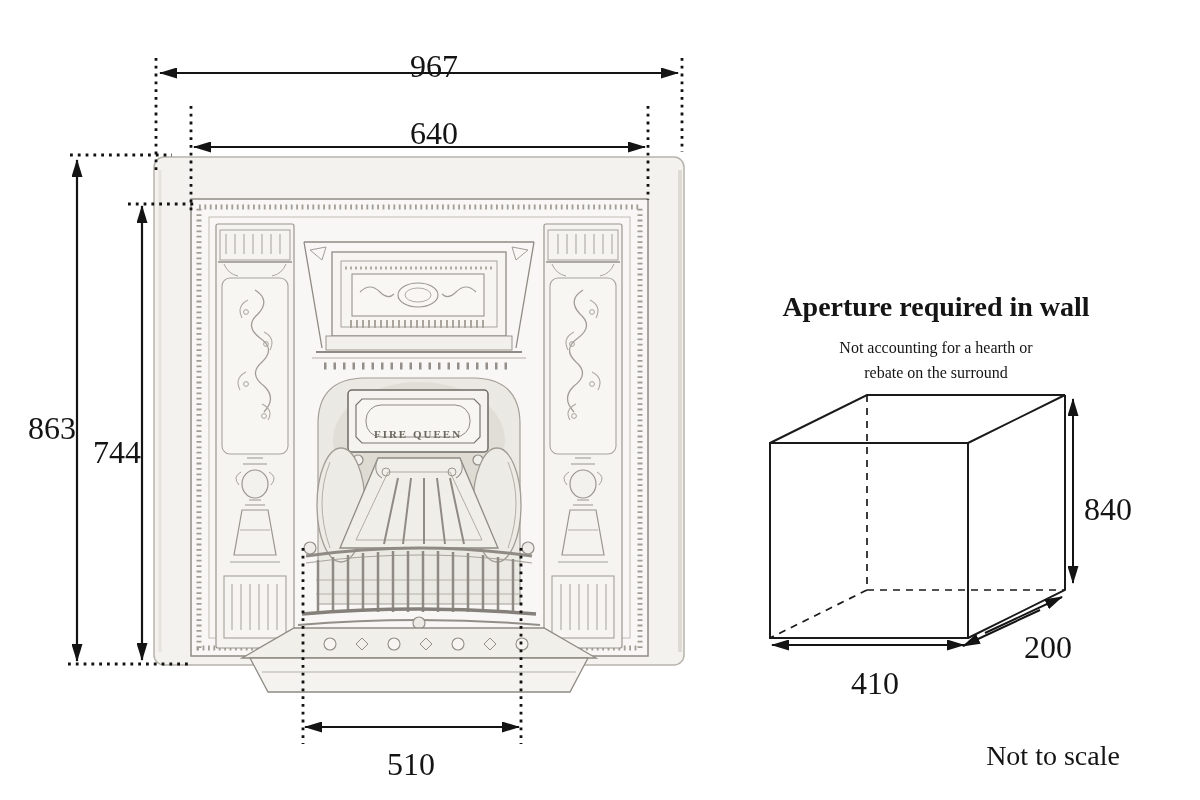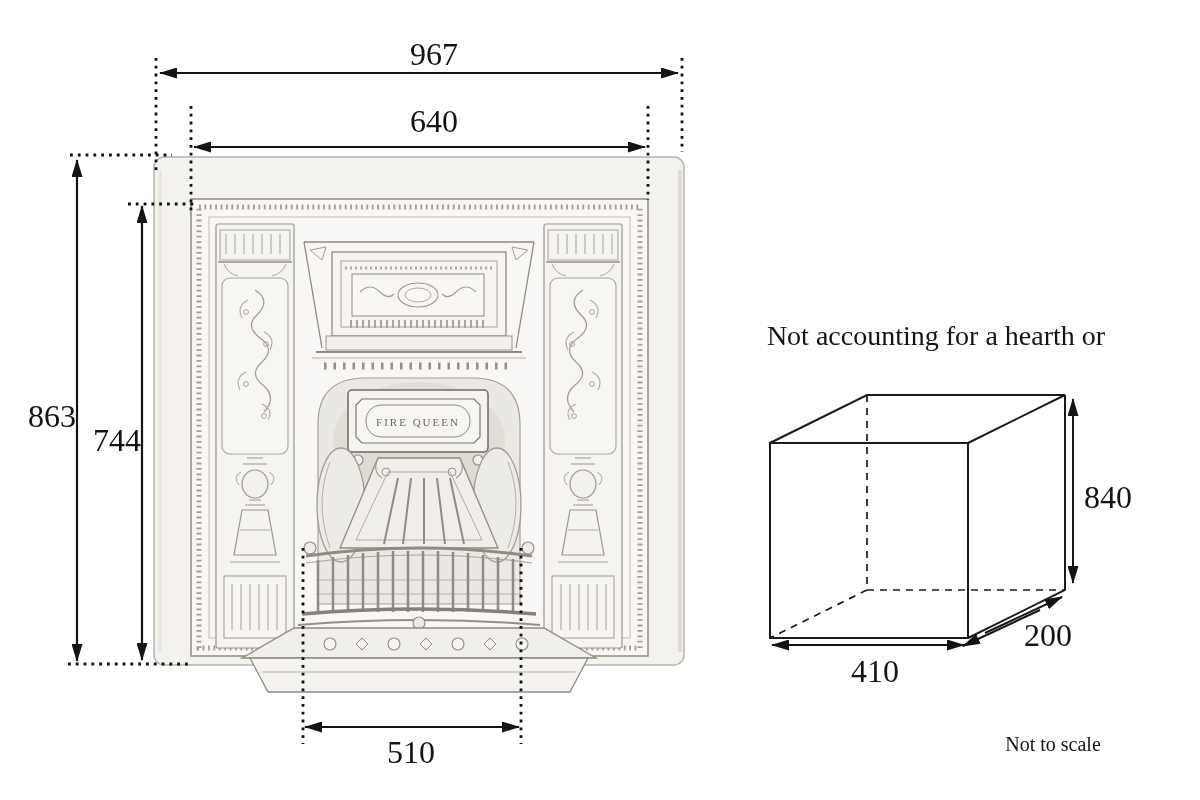--- a/index.html
+++ b/index.html
@@ -6,27 +6,28 @@
   body{
     width:1200px;height:800px;background:#ffffff;overflow:hidden;
     font-family:"Liberation Serif","DejaVu Serif",serif;
   }
   .stage{position:relative;width:1200px;height:800px;background:#ffffff;}
   .stage svg{position:absolute;left:0;top:0;}
   .lbl{
     position:absolute;transform:translate(-50%,-50%);
     color:#141414;white-space:nowrap;line-height:1;
     font-family:"Liberation Serif","DejaVu Serif",serif;
+    margin-top:12px;
   }
   .num{font-size:32px;}
   .title{font-size:28px;font-weight:bold;}
-  .sub{font-size:28px;}
-  .note{font-size:20px;}
+  .sub{font-size:16px;}
+  .note{font-size:28px;}
   .plaque-text{
-    font-size:11px;letter-spacing:2px;color:#6b675f;font-weight:normal;
+    font-size:11px;letter-spacing:2px;color:#6b675f;font-weight:bold;
     transform:translate(-50%,-50%);
   }
 </style>
 </head>
 <body>
 
 <div class="stage">
 
 <svg width="1200" height="800" viewBox="0 0 1200 800">
   <defs>
@@ -189,21 +190,23 @@
 </svg>
 
 <span class="lbl num" style="left:434px;top:54px">967</span>
 <span class="lbl num" style="left:434px;top:121px">640</span>
 <span class="lbl num" style="left:52px;top:416px">863</span>
 <span class="lbl num" style="left:117px;top:440px">744</span>
 <span class="lbl num" style="left:411px;top:752px">510</span>
 
 <span class="lbl plaque-text" style="left:418px;top:422px">FIRE QUEEN</span>
 
+<span class="lbl title" style="left:936px;top:295px">Aperture required in wall</span>
 <span class="lbl sub" style="left:936px;top:336px">Not accounting for a hearth or</span>
+<span class="lbl sub" style="left:936px;top:361px">rebate on the surround</span>
 
 <span class="lbl num" style="left:1108px;top:497px">840</span>
 <span class="lbl num" style="left:1048px;top:635px">200</span>
 <span class="lbl num" style="left:875px;top:671px">410</span>
 
 <span class="lbl note" style="left:1053px;top:744px">Not to scale</span>
 
 </div>
 
 </body></html>

